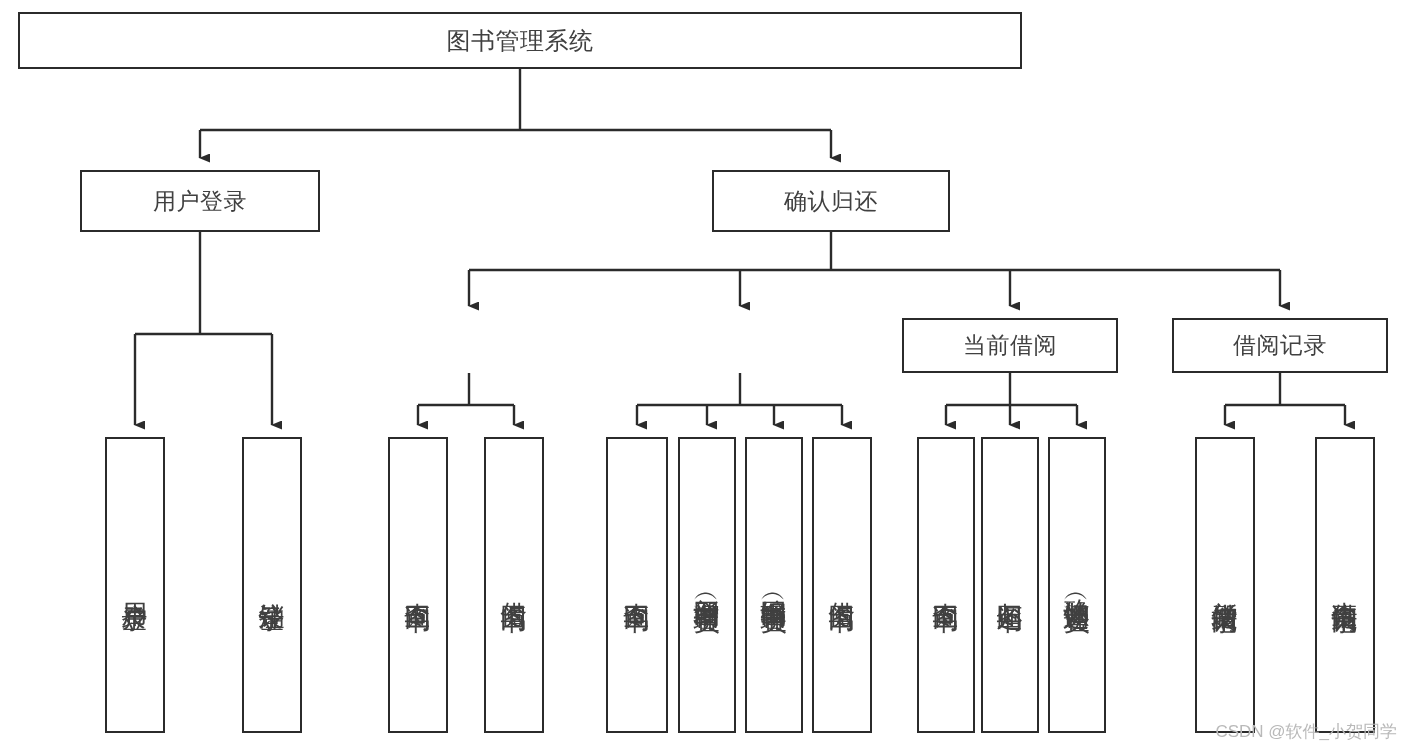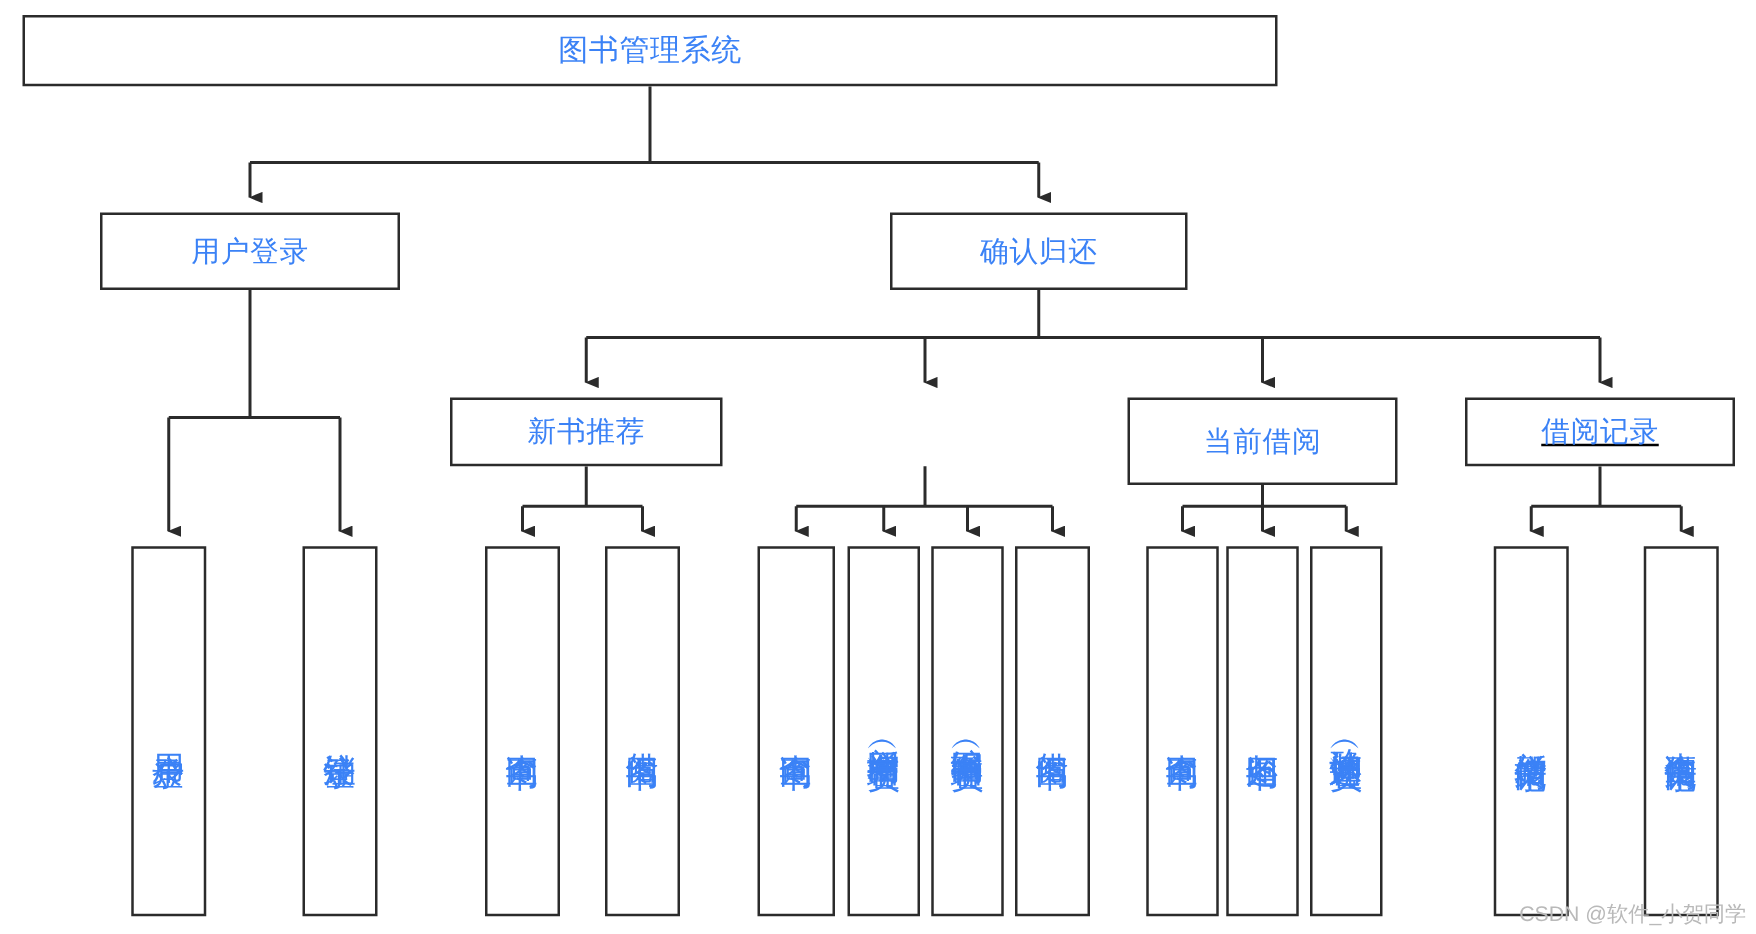--- a/index.html
+++ b/index.html
@@ -30,21 +30,21 @@
     position: absolute;
     box-sizing: border-box;
     background: #ffffff;
     border: 2px solid #2b2b2b;
     display: flex;
     align-items: center;
     justify-content: center;
     overflow: hidden;
   }
   .node .label {
-    color: #3b82f6;
+    color: #404040;
     line-height: 1.06;
     text-align: center;
     white-space: nowrap;
     letter-spacing: 0.5px;
   }
   .node.horiz .label {
     font-size: 23px;
   }
   .node.root .label {
     font-size: 24px;
@@ -120,27 +120,24 @@
     <span class="label">图书管理系统</span>
   </div>
 
   <div class="node horiz" style="left: 80px; top: 170px; width: 240px; height: 62px;">
     <span class="label">用户登录</span>
   </div>
   <div class="node horiz" style="left: 712px; top: 170px; width: 238px; height: 62px;">
     <span class="label">确认归还</span>
   </div>
 
-  <div class="node horiz" style="left: 360px; top: 318px; width: 218px; height: 55px;">
-    <span class="label">新书推荐</span>
-  </div>
-  <div class="node horiz" style="left: 902px; top: 318px; width: 216px; height: 70px;">
+  <div class="node horiz" style="left: 902px; top: 318px; width: 216px; height: 55px;">
     <span class="label">当前借阅</span>
   </div>
-  <div class="node horiz" style="left: 1172px; top: 318px; width: 216px; height: 55px; text-decoration: underline;">
+  <div class="node horiz" style="left: 1172px; top: 318px; width: 216px; height: 55px;">
     <span class="label">借阅记录</span>
   </div>
 
   <div class="node vert" style="left: 105px; top: 437px; width: 60px; height: 296px;">
     <span class="label">用户登录</span>
   </div>
   <div class="node vert" style="left: 242px; top: 437px; width: 60px; height: 296px;">
     <span class="label">注销登录</span>
   </div>
 

